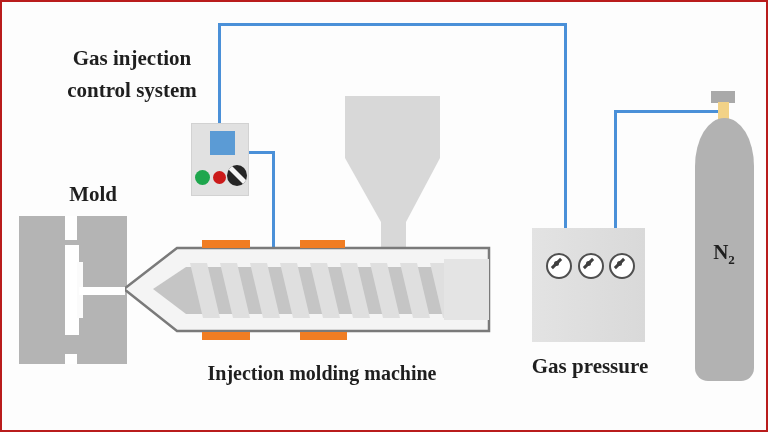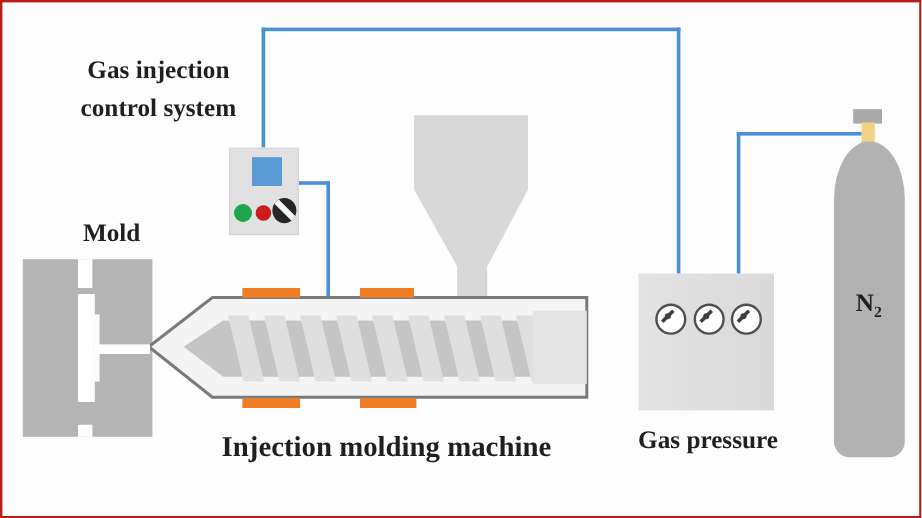--- a/index.html
+++ b/index.html
@@ -108,21 +108,21 @@
 
   <div class="cyl-cap"></div>
   <div class="cyl-neck"></div>
   <div class="cyl-body"></div>
 
   <div class="lbl" style="left:28px;top:40px;width:204px;">
     <div>Gas injection</div>
     <div>control system</div>
   </div>
   <div class="lbl" style="left:25px;top:176px;width:90px;text-align:right;">Mold</div>
-  <div class="lbl" style="left:170px;top:355px;width:300px;font-size:24px;">Injection molding machine</div>
+  <div class="lbl" style="left:170px;top:355px;width:300px;font-size:20px;">Injection molding machine</div>
   <div class="lbl" style="left:478px;top:349px;width:220px;line-height:31px;text-align:center;">
     <div>Gas pressure</div>
   </div>
   <div class="lbl" style="left:682px;top:220px;width:80px;line-height:31px;margin-top:15px;">
     <div><span>N</span><sub>2</sub></div>
   </div>
 
 </div>
 
 </body></html>

